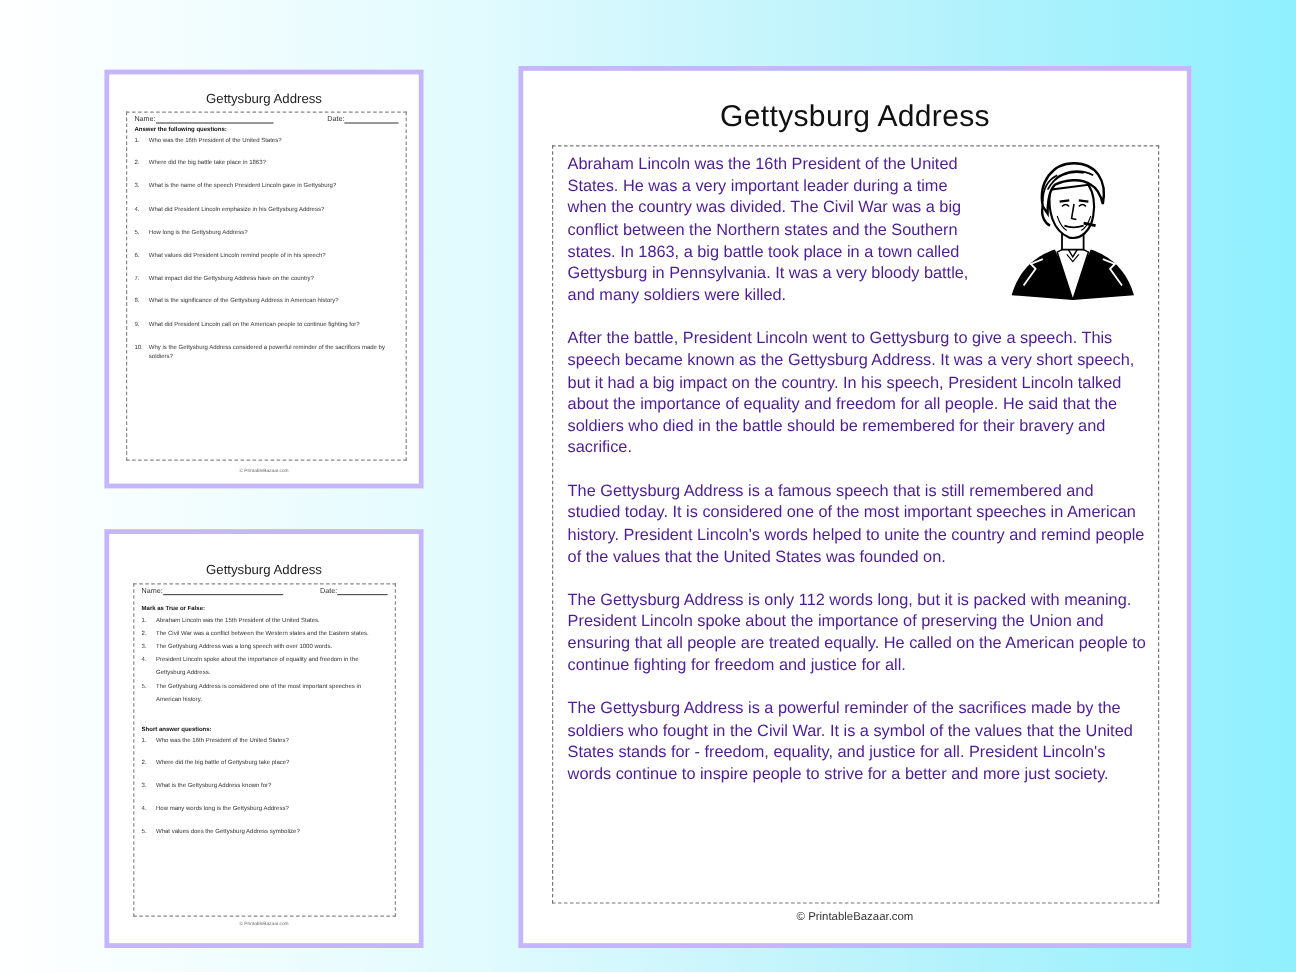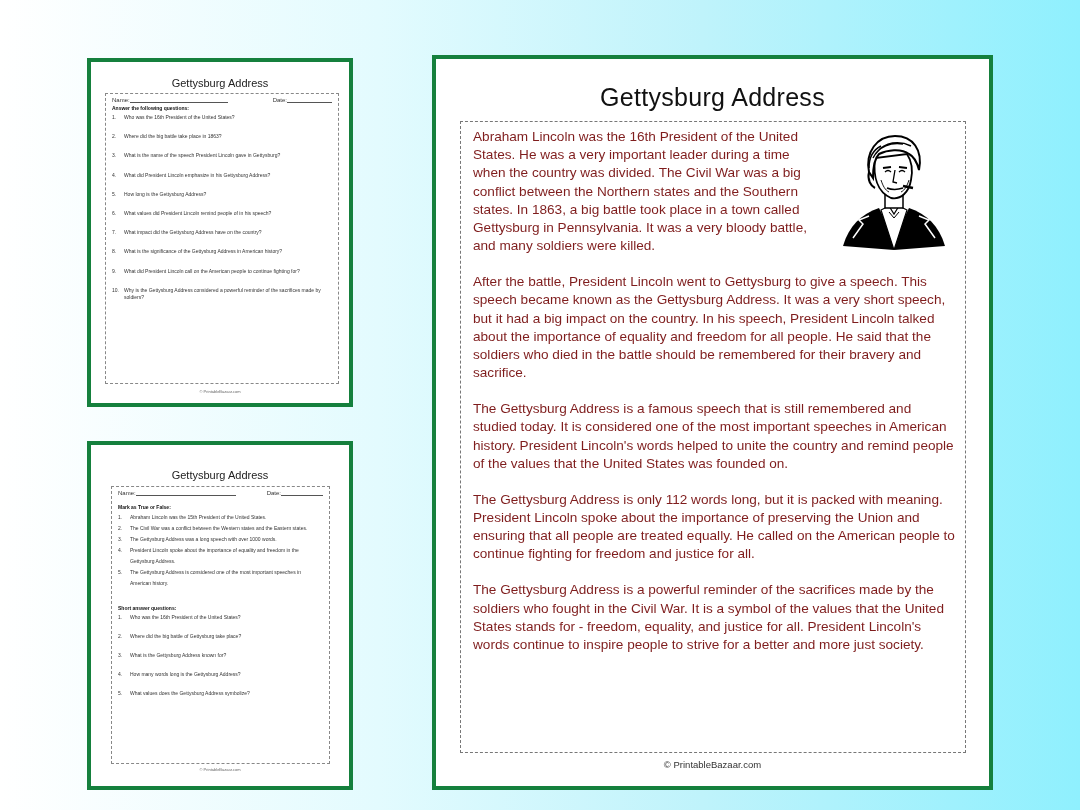--- a/index.html
+++ b/index.html
@@ -6,35 +6,35 @@
   html, body { width: 1080px; height: 810px; overflow: hidden; }
   body {
     position: relative;
     background: linear-gradient(90deg, #ffffff 0%, #e3fbfe 35%, #bff3fb 65%, #8ff0fe 100%);
     font-family: "Liberation Sans", sans-serif;
     color: #222;
   }
   .page {
     position: absolute;
     background: #fff;
-    border: 4px solid #15803d;
+    border: 4px solid #c4b5fd;
   }
   
   #main-page { left: 432px; top: 55px; width: 561px; height: 735px; }
   #main-page .title {
     position: absolute; left: 0; right: 0; top: 24px;
     text-align: center; font-size: 25px; color: #111; letter-spacing: 0.3px;
   }
   #main-page .frame {
     position: absolute; left: 24px; top: 62px; width: 506px; height: 632px;
     border: 1.5px dashed #777;
   }
   #main-page .body-text {
     position: absolute; left: 12px; top: 6px; width: 484px;
-    font-size: 13.6px; line-height: 18.2px; color: #7f1d1d;
+    font-size: 13.6px; line-height: 18.2px; color: #4c1d95;
   }
   #main-page .body-text p { margin-bottom: 17.8px; }
   #main-page .p1 { width: 344px; }
   #main-page .portrait {
     position: absolute; left: 378px; top: 6px; width: 110px; height: 122px;
   }
   #main-page .footer {
     position: absolute; left: 0; right: 0; top: 700px;
     text-align: center; font-size: 9.5px; color: #333;
   }

